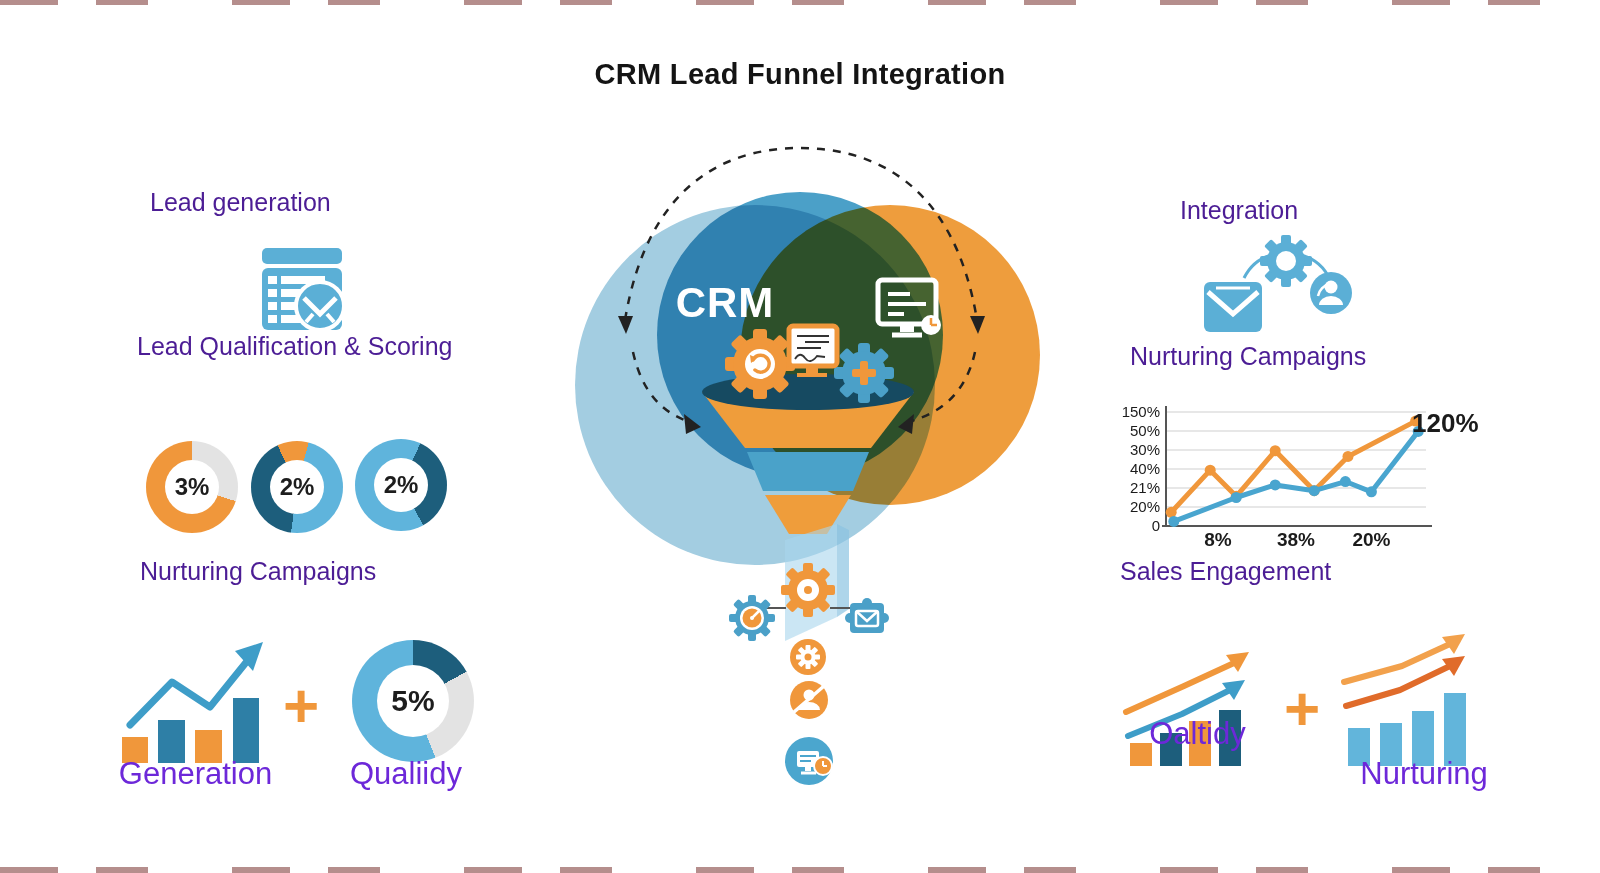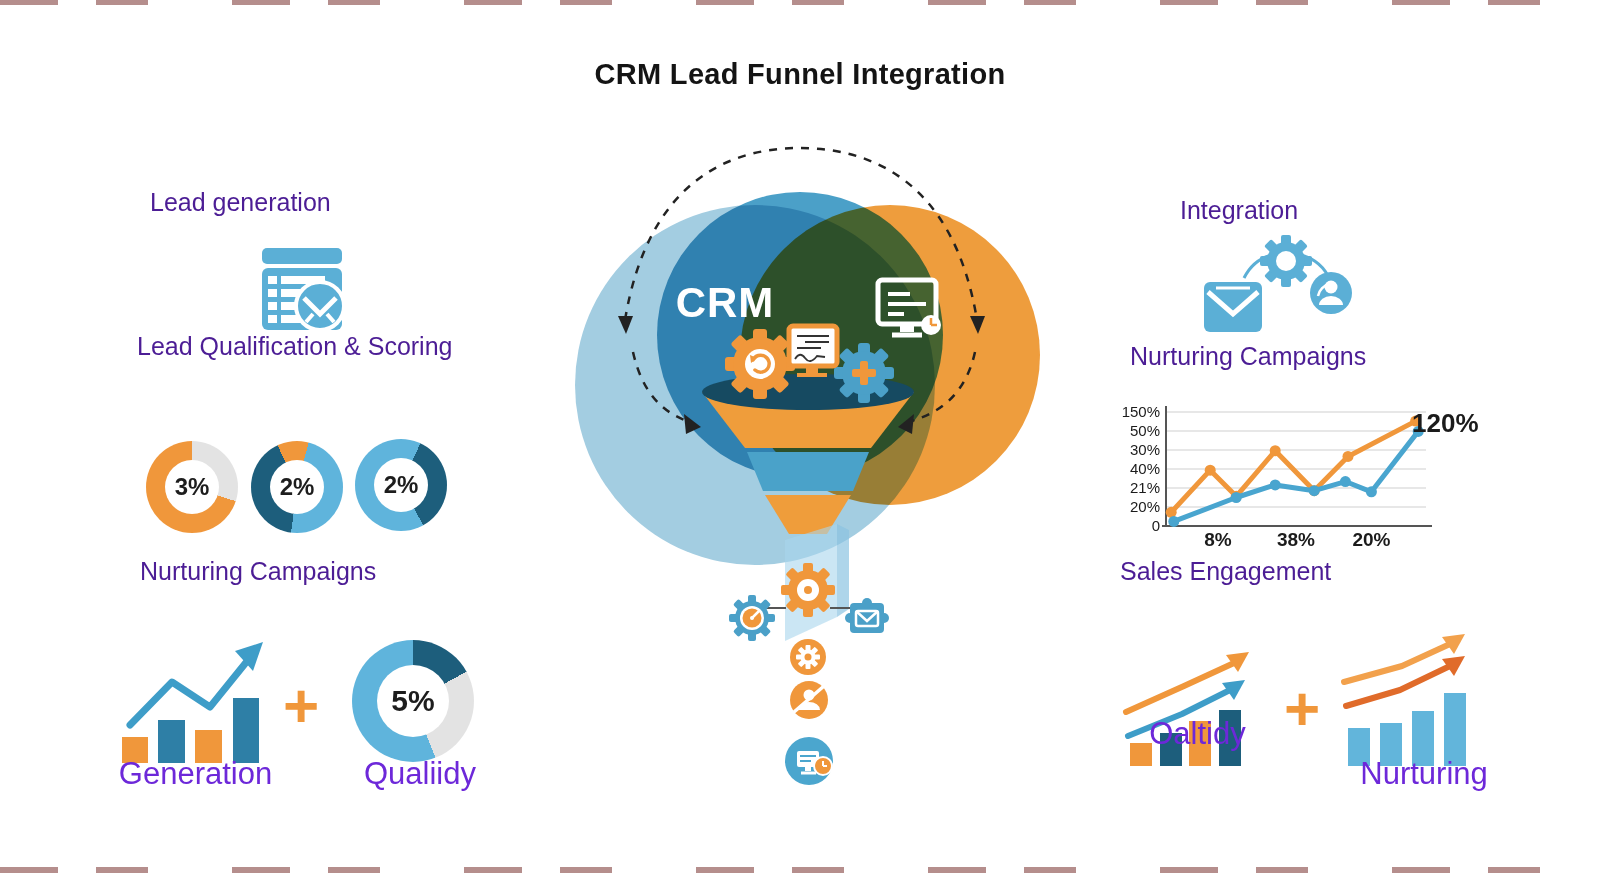--- a/index.html
+++ b/index.html
@@ -83,21 +83,21 @@
   <polygon points="151,20 123,29 141,49" fill="#3E9DC8"></polygon>
 </svg>
 
 <div class="plus" style="left:283px;top:675px;">+</div>
 
 <div class="donut donut-big" style="left: 352px; top: 640px; width: 122px; height: 122px; background: conic-gradient(rgb(29, 94, 124) 0%, rgb(29, 94, 124) 17%, rgb(227, 227, 227) 17%, rgb(227, 227, 227) 44%, rgb(95, 180, 220) 44%, rgb(95, 180, 220) 100%);">
   <span class="donut-label">5%</span>
 </div>
 
 <div class="big-label" style="left:108px;top:756px;width:175px;">Generation</div>
-<div class="big-label" style="left:340px;top:756px;width:160px;">Qualiidy</div>
+<div class="big-label" style="left:326px;top:756px;width:160px;">Qualiidy</div>
 
 <svg style="left:540px;top:120px;" width="520" height="690" viewBox="0 0 520 690">
 
   <g>
     <circle cx="215" cy="265" r="180" fill="#A3CDE1" style="mix-blend-mode:multiply"></circle>
     <circle cx="260" cy="215" r="143" fill="#4BA0C8" style="mix-blend-mode:multiply"></circle>
     <circle cx="350" cy="235" r="150" fill="#EE9D3D" style="mix-blend-mode:multiply"></circle>
   </g>
 
   <g stroke="#222" stroke-width="2.5" stroke-dasharray="8 8" fill="none">

